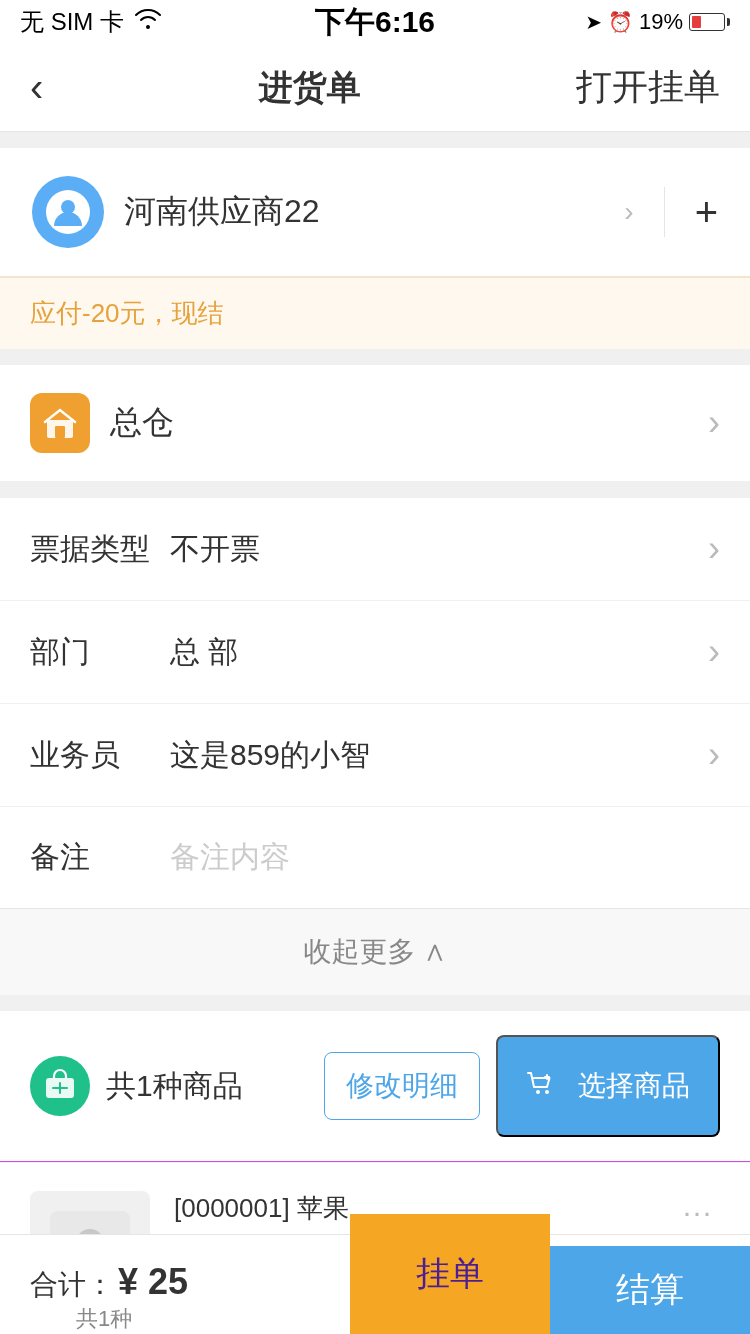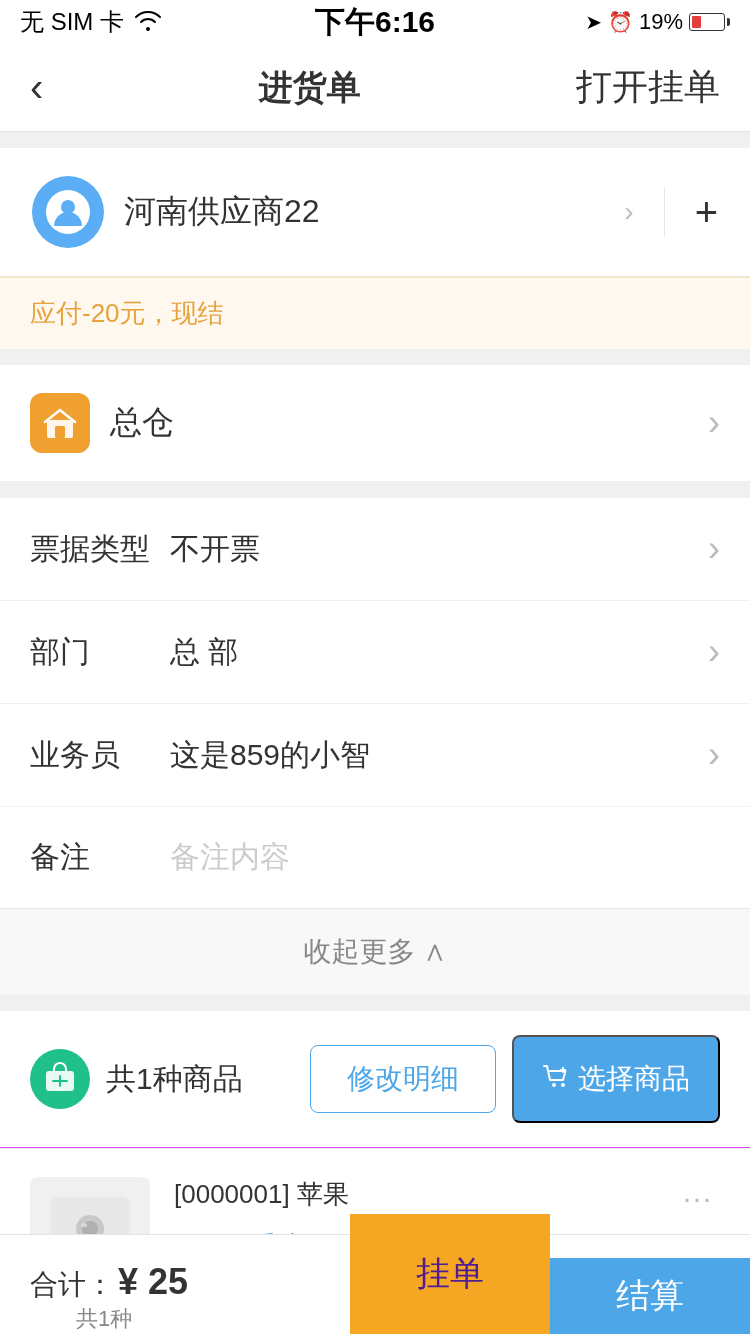--- a/index.html
+++ b/index.html
@@ -17,21 +17,21 @@
     .status-bar {
       height: 44px;
       background: #fff;
       display: flex;
       align-items: center;
       justify-content: space-between;
       padding: 0 20px;
       font-size: 24px;
       color: #000;
     }
-    .status-left { display: flex; align-items: flex-end; gap: 10px; }
+    .status-left { display: flex; align-items: center; gap: 10px; }
     .status-center { font-size: 30px; font-weight: 600; position: absolute; left: 50%; transform: translateX(-50%); }
     .status-right { display: flex; align-items: center; gap: 6px; font-size: 22px; }
 
     
     .nav-bar {
       height: 88px;
       background: #fff;
       display: flex;
       align-items: center;
       justify-content: space-between;
@@ -203,35 +203,35 @@
       margin-right: 16px;
     }
     .product-count {
       flex: 1;
       font-size: 30px;
       color: #333;
     }
     .btn-modify {
       border: 1.5px solid #4da6e8;
       border-radius: 8px;
-      padding: 14px 36px;
+      padding: 14px 21px;
       font-size: 28px;
       color: #4da6e8;
       background: #fff;
       margin-right: 16px;
     }
     .btn-select {
       border-radius: 8px;
-      padding: 23px 28px;
+      padding: 30px 28px;
       font-size: 28px;
       color: #fff;
       background: #4da6e8;
       display: flex;
       align-items: center;
-      gap: 8px;
+      gap: 24px;
     }
 
     
     .product-item {
       background: #fff;
       display: flex;
       padding: 28px 30px;
       align-items: flex-start;
       border-top: 1px solid #f0f0f0;
     }
@@ -298,21 +298,21 @@
       background: #f5a623;
       display: flex;
       align-items: center;
       justify-content: center;
       font-size: 34px;
       color: #4c1d95;
       font-weight: 500;
     }
     .footer-btn-checkout {
       width: 200px;
-      height: 76px;
+      height: 88px;
       background: #4da6e8;
       display: flex;
       align-items: center;
       justify-content: center;
       font-size: 34px;
       color: #fff;
       font-weight: 500;
     }
     .battery-icon {
       display: inline-flex;

